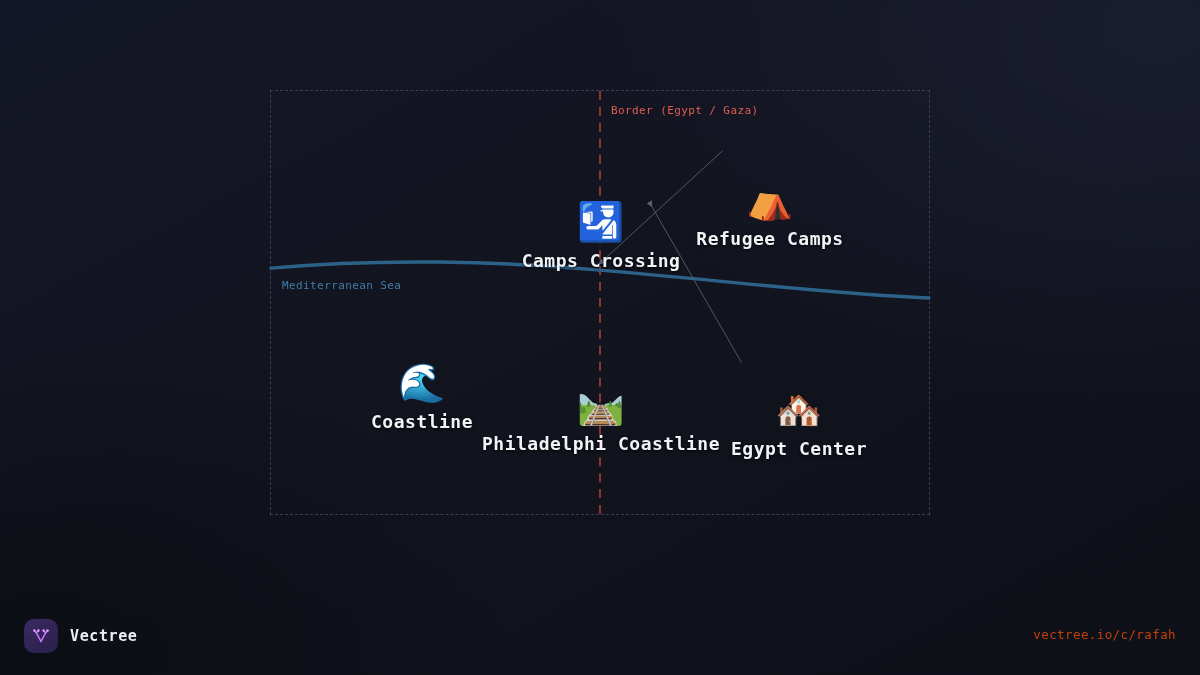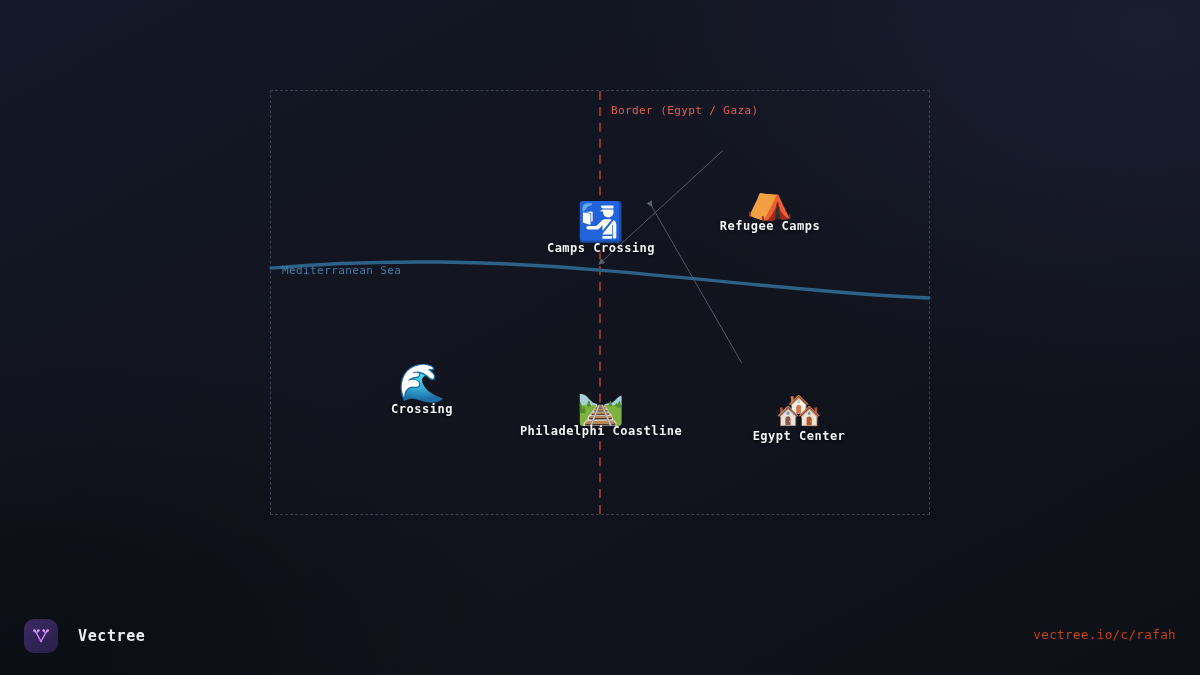--- a/index.html
+++ b/index.html
@@ -47,21 +47,21 @@
     letter-spacing: 0.4px;
     color: #e05c55;
     white-space: nowrap;
     text-align: right;
   }
 
   
   .sea-label {
     position: absolute;
     left: 11px;
-    top: 173px;
+    top: 188px;
     font-size: 11px;
     letter-spacing: 0.4px;
     color: #3f7da8;
     white-space: nowrap;
   }
 
   
   .node {
     position: absolute;
     display: flex;
@@ -69,40 +69,41 @@
     align-items: center;
     white-space: nowrap;
     transform: translateX(-50%);
   }
   .node-icon {
     font-size: 38px;
     line-height: 1;
     font-family: "DejaVu Sans", sans-serif;
   }
   .node-label {
-    font-size: 12px;
+    margin-top: 9px;
+    font-size: 18px;
     font-weight: bold;
     letter-spacing: 0.5px;
     color: #f2f3f7;
     text-shadow: 0 1px 3px rgba(0,0,0,0.85);
   }
 
   
   #footer-brand {
     position: absolute;
     left: 24px;
     bottom: 22px;
     display: flex;
     flex-direction: column;
     gap: 6px;
   }
   #brand-row {
     display: flex;
     align-items: center;
-    gap: 20px;
+    gap: 12px;
   }
   #brand-logo {
     width: 34px;
     height: 34px;
     border-radius: 10px;
     background: linear-gradient(145deg, #3b2a63 0%, #2a1f49 100%);
     display: flex;
     align-items: center;
     justify-content: center;
     flex: none;
@@ -159,21 +160,21 @@
     <span class="node-label">Camps Crossing</span>
   </div>
 
   <div class="node" style="left:499px; top:90px;">
     <span class="node-icon">⛺</span>
     <span class="node-label">Refugee Camps</span>
   </div>
 
   <div class="node" style="left:151px; top:273px;">
     <span class="node-icon">🌊</span>
-    <span class="node-label">Crossing</span>
+    <span class="node-label">Coastline</span>
   </div>
 
   <div class="node" style="left:330px; top:295px;">
     <span class="node-icon">🛤️</span>
     <span class="node-label">Philadelphi Coastline</span>
   </div>
 
   <div class="node" style="left:528px; top:300px;">
     <span class="node-icon">🏘️</span>
     <span class="node-label">Egypt Center</span>

